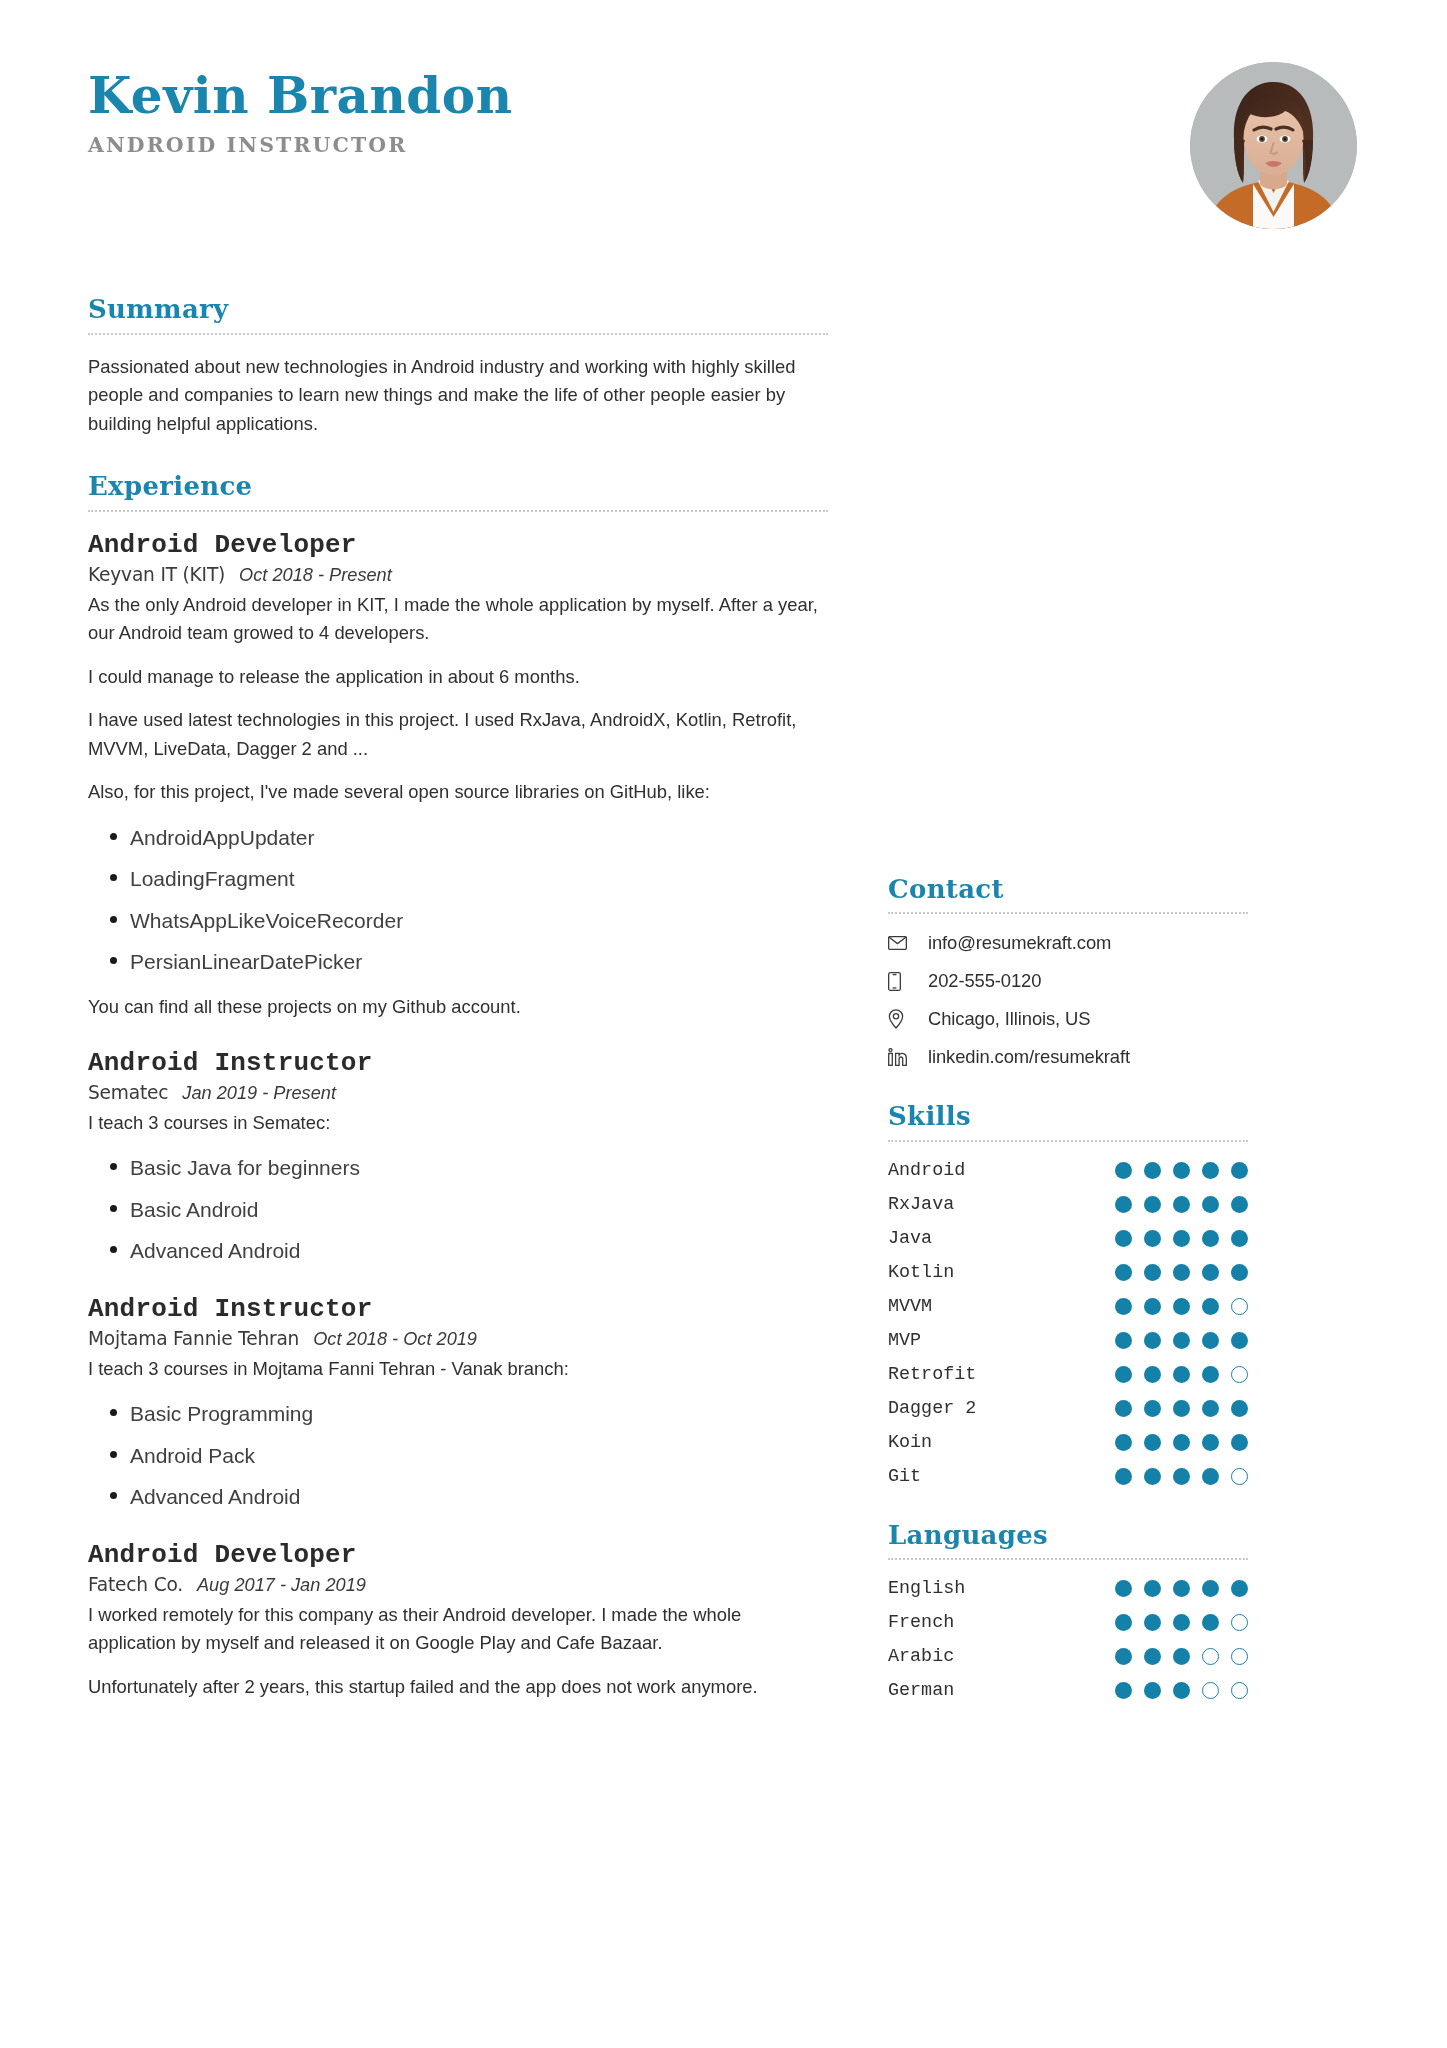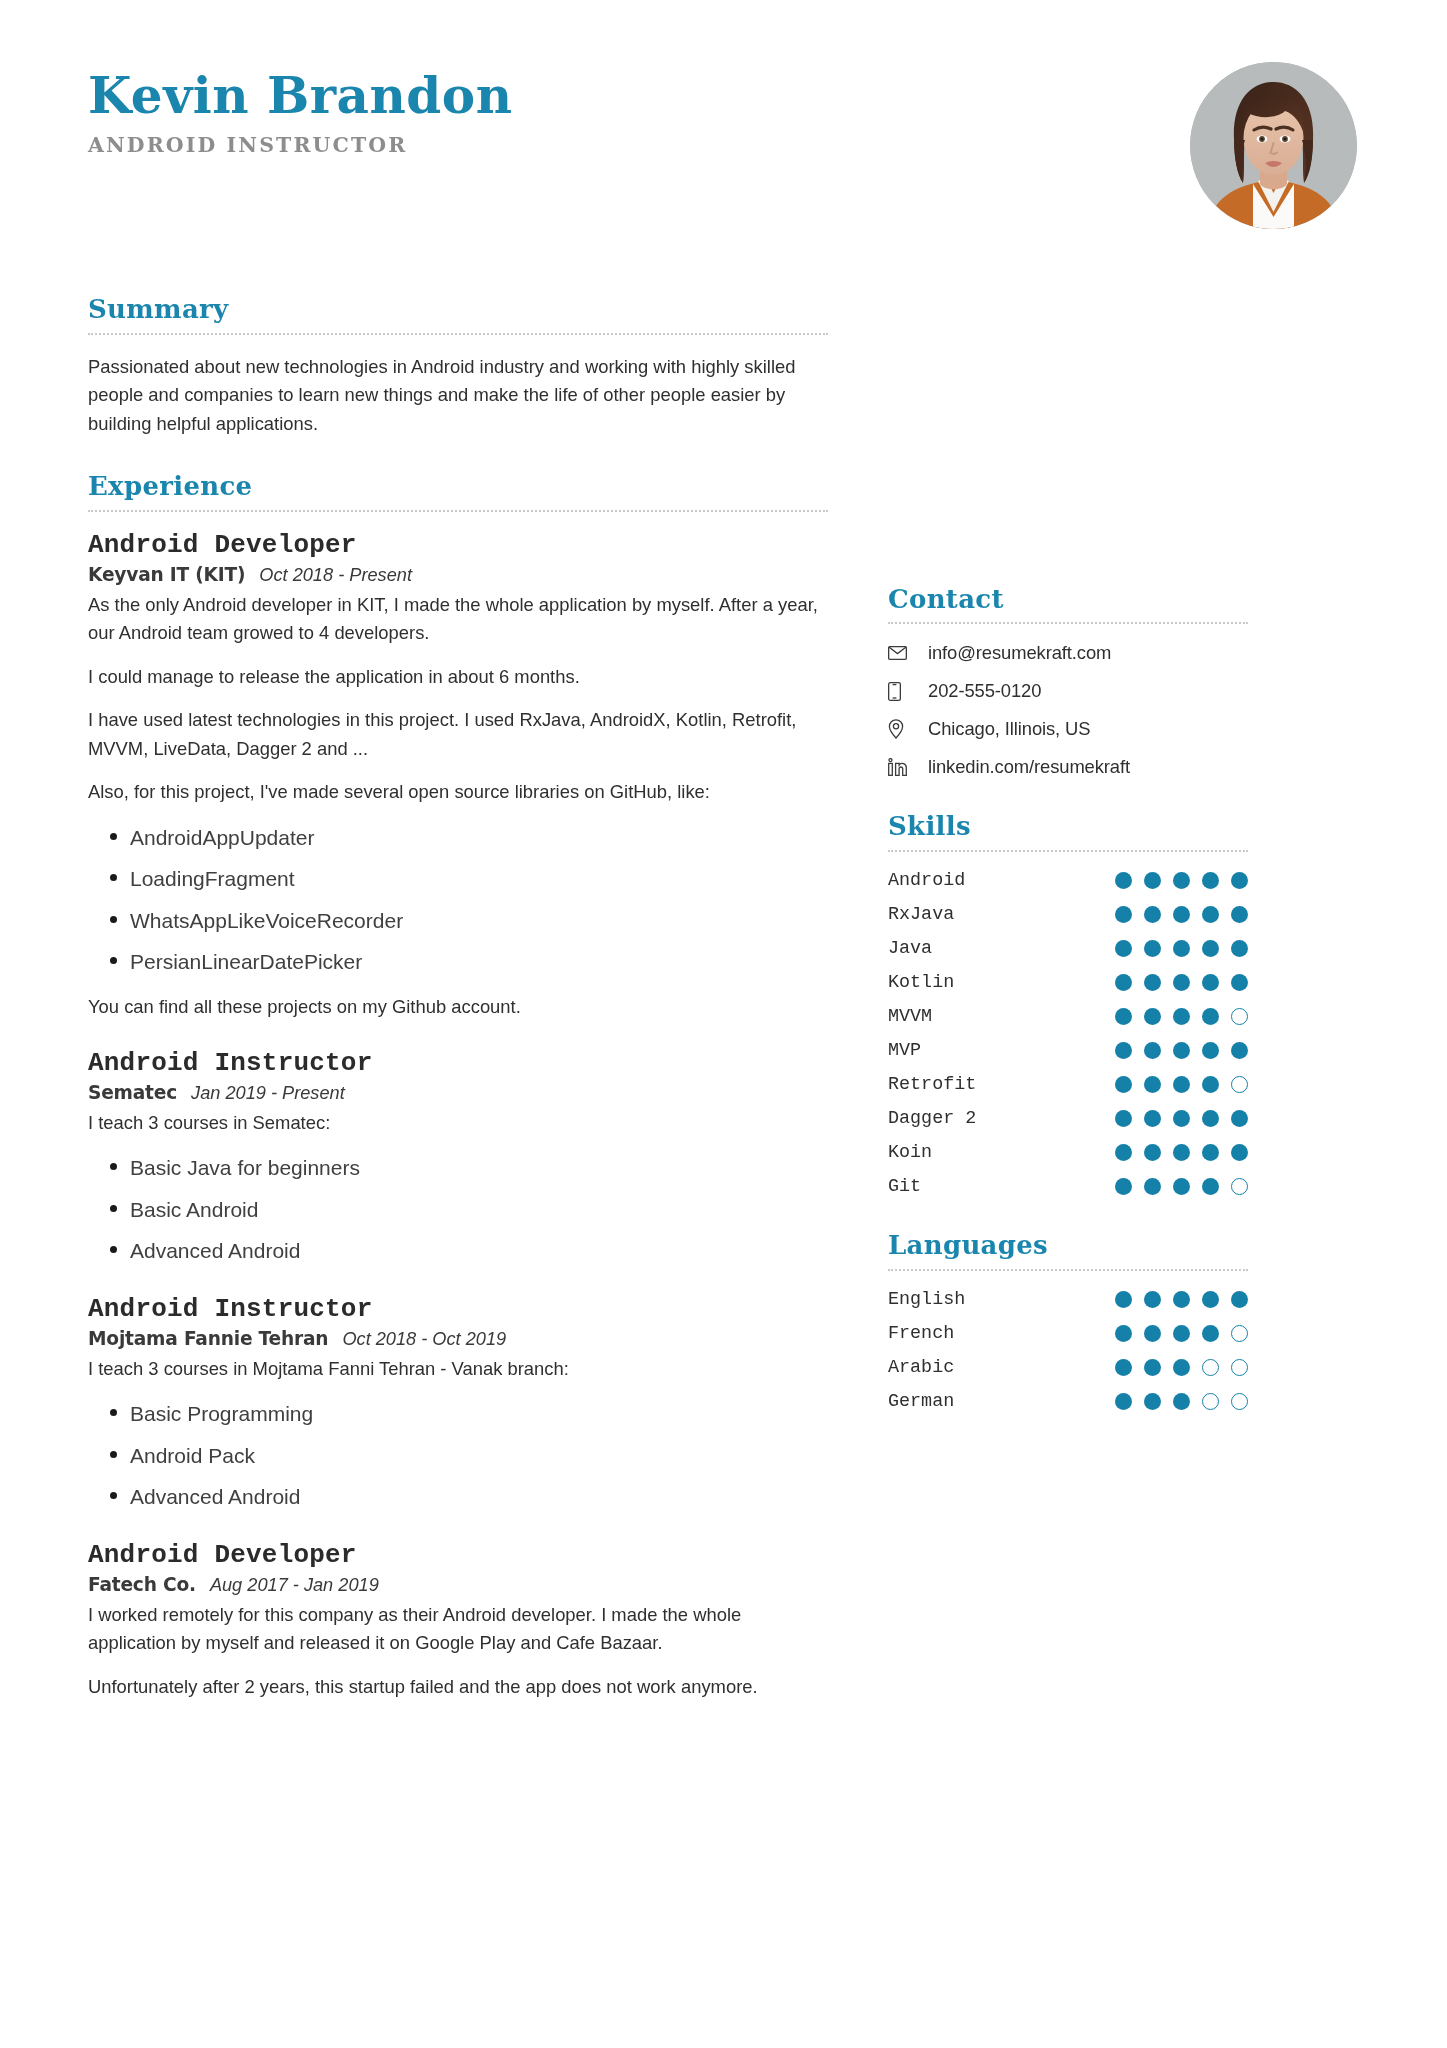--- a/index.html
+++ b/index.html
@@ -60,21 +60,21 @@
     position: relative;
     background: #b4b8b9;
   }
   .avatar svg { display: block; width: 100%; height: 100%; }
 
   
   .columns {
     display: flex;
     padding: 0 78px 0 88px;
     margin-top: 66px;
-    align-items: center;
+    align-items: flex-end;
   }
 
   .col-left { width: 800px; flex: 0 0 800px; padding-right: 60px; }
   .col-right { width: 360px; flex: 0 0 360px; }
 
   
   .section-title {
     font-family: "DejaVu Serif", serif;
     font-weight: bold;
     font-size: 26px;
@@ -118,21 +118,21 @@
 
   .entry-meta {
     margin-bottom: 5px;
     display: flex;
     align-items: baseline;
     flex-wrap: wrap;
   }
 
   .entry-company {
     font-family: "DejaVu Sans", sans-serif;
-    font-weight: bold;
+    font-weight: normal;
     font-size: 18.6px;
     color: #3a3a3a;
     letter-spacing: -0.2px;
   }
 
   .entry-dates {
     font-family: "Liberation Sans", sans-serif;
     font-style: italic;
     font-size: 18.2px;
     color: #3a3a3a;

